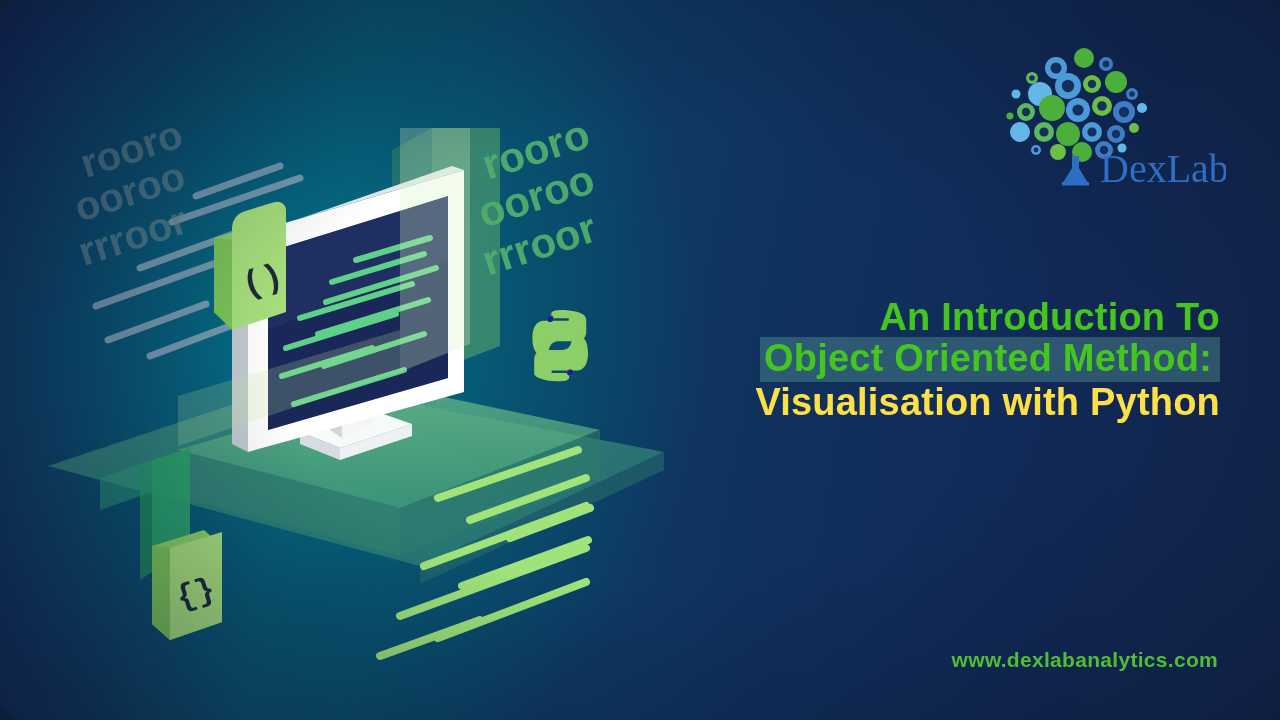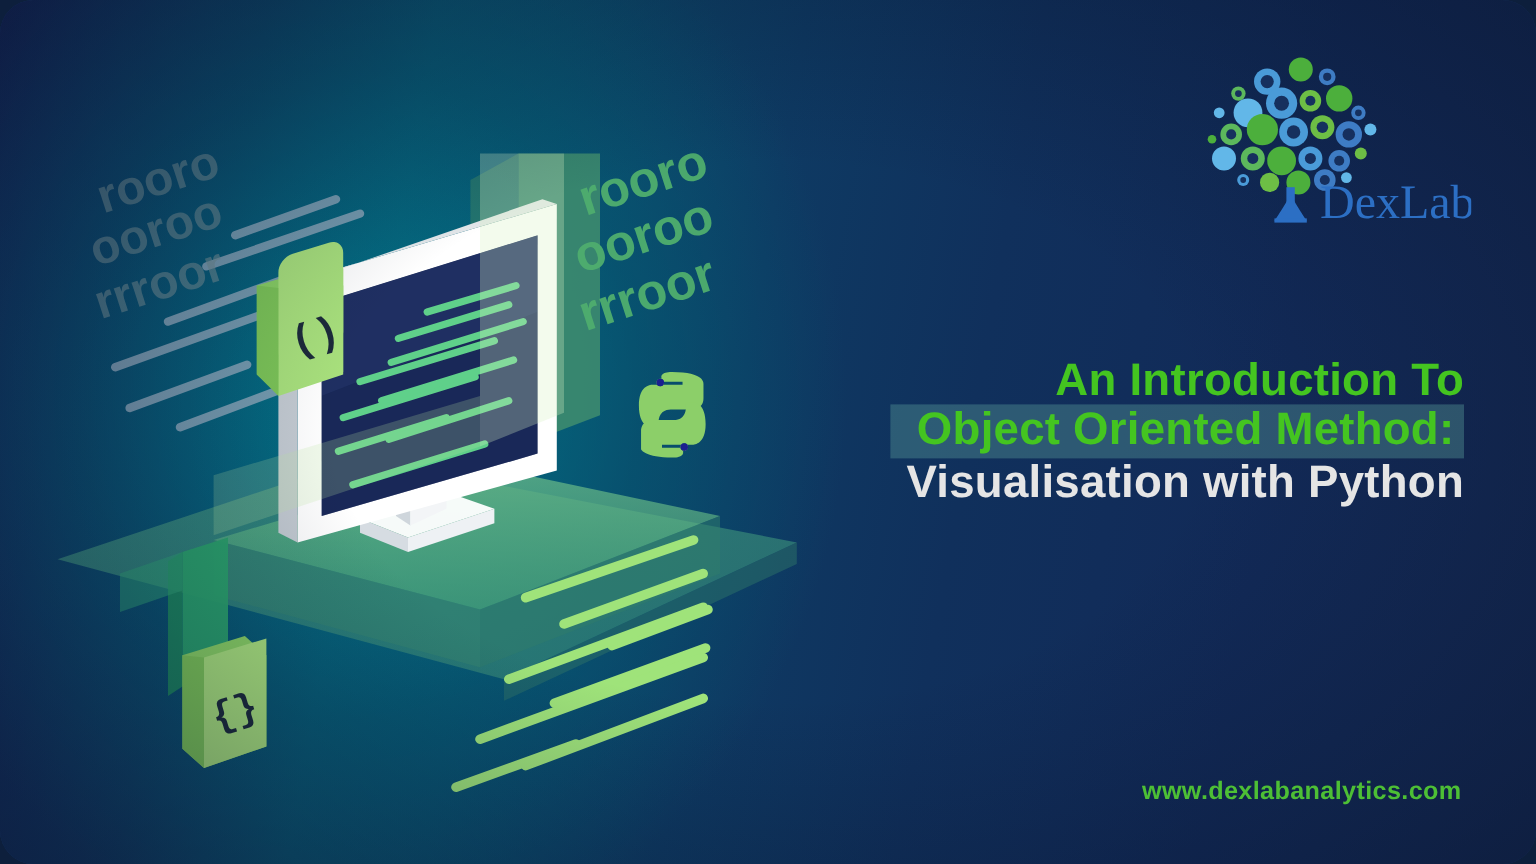--- a/index.html
+++ b/index.html
@@ -61,25 +61,25 @@
     margin-top: 29px;
   }
   .tl {
     display: block;
     font-weight: 700;
     font-size: 38px;
     letter-spacing: 0.2px;
     white-space: nowrap;
   }
   .tl-green { color: #44c520; }
-  .tl-blue  { color: #e5e5e5; }
+  .tl-blue  { color: #fde047; }
   .tl-hl {
     display: inline-block;
     background: rgba(86,150,150,0.42);
-    padding: 1px 8px 3px 22px;
+    padding: 1px 8px 3px 4px;
     box-decoration-break: clone;
   }
   #site {
     position: absolute;
     right: 62px;
     bottom: 48px;
     color: #4dbf35;
     font-size: 21px;
     font-weight: 700;
     letter-spacing: 0.3px;

